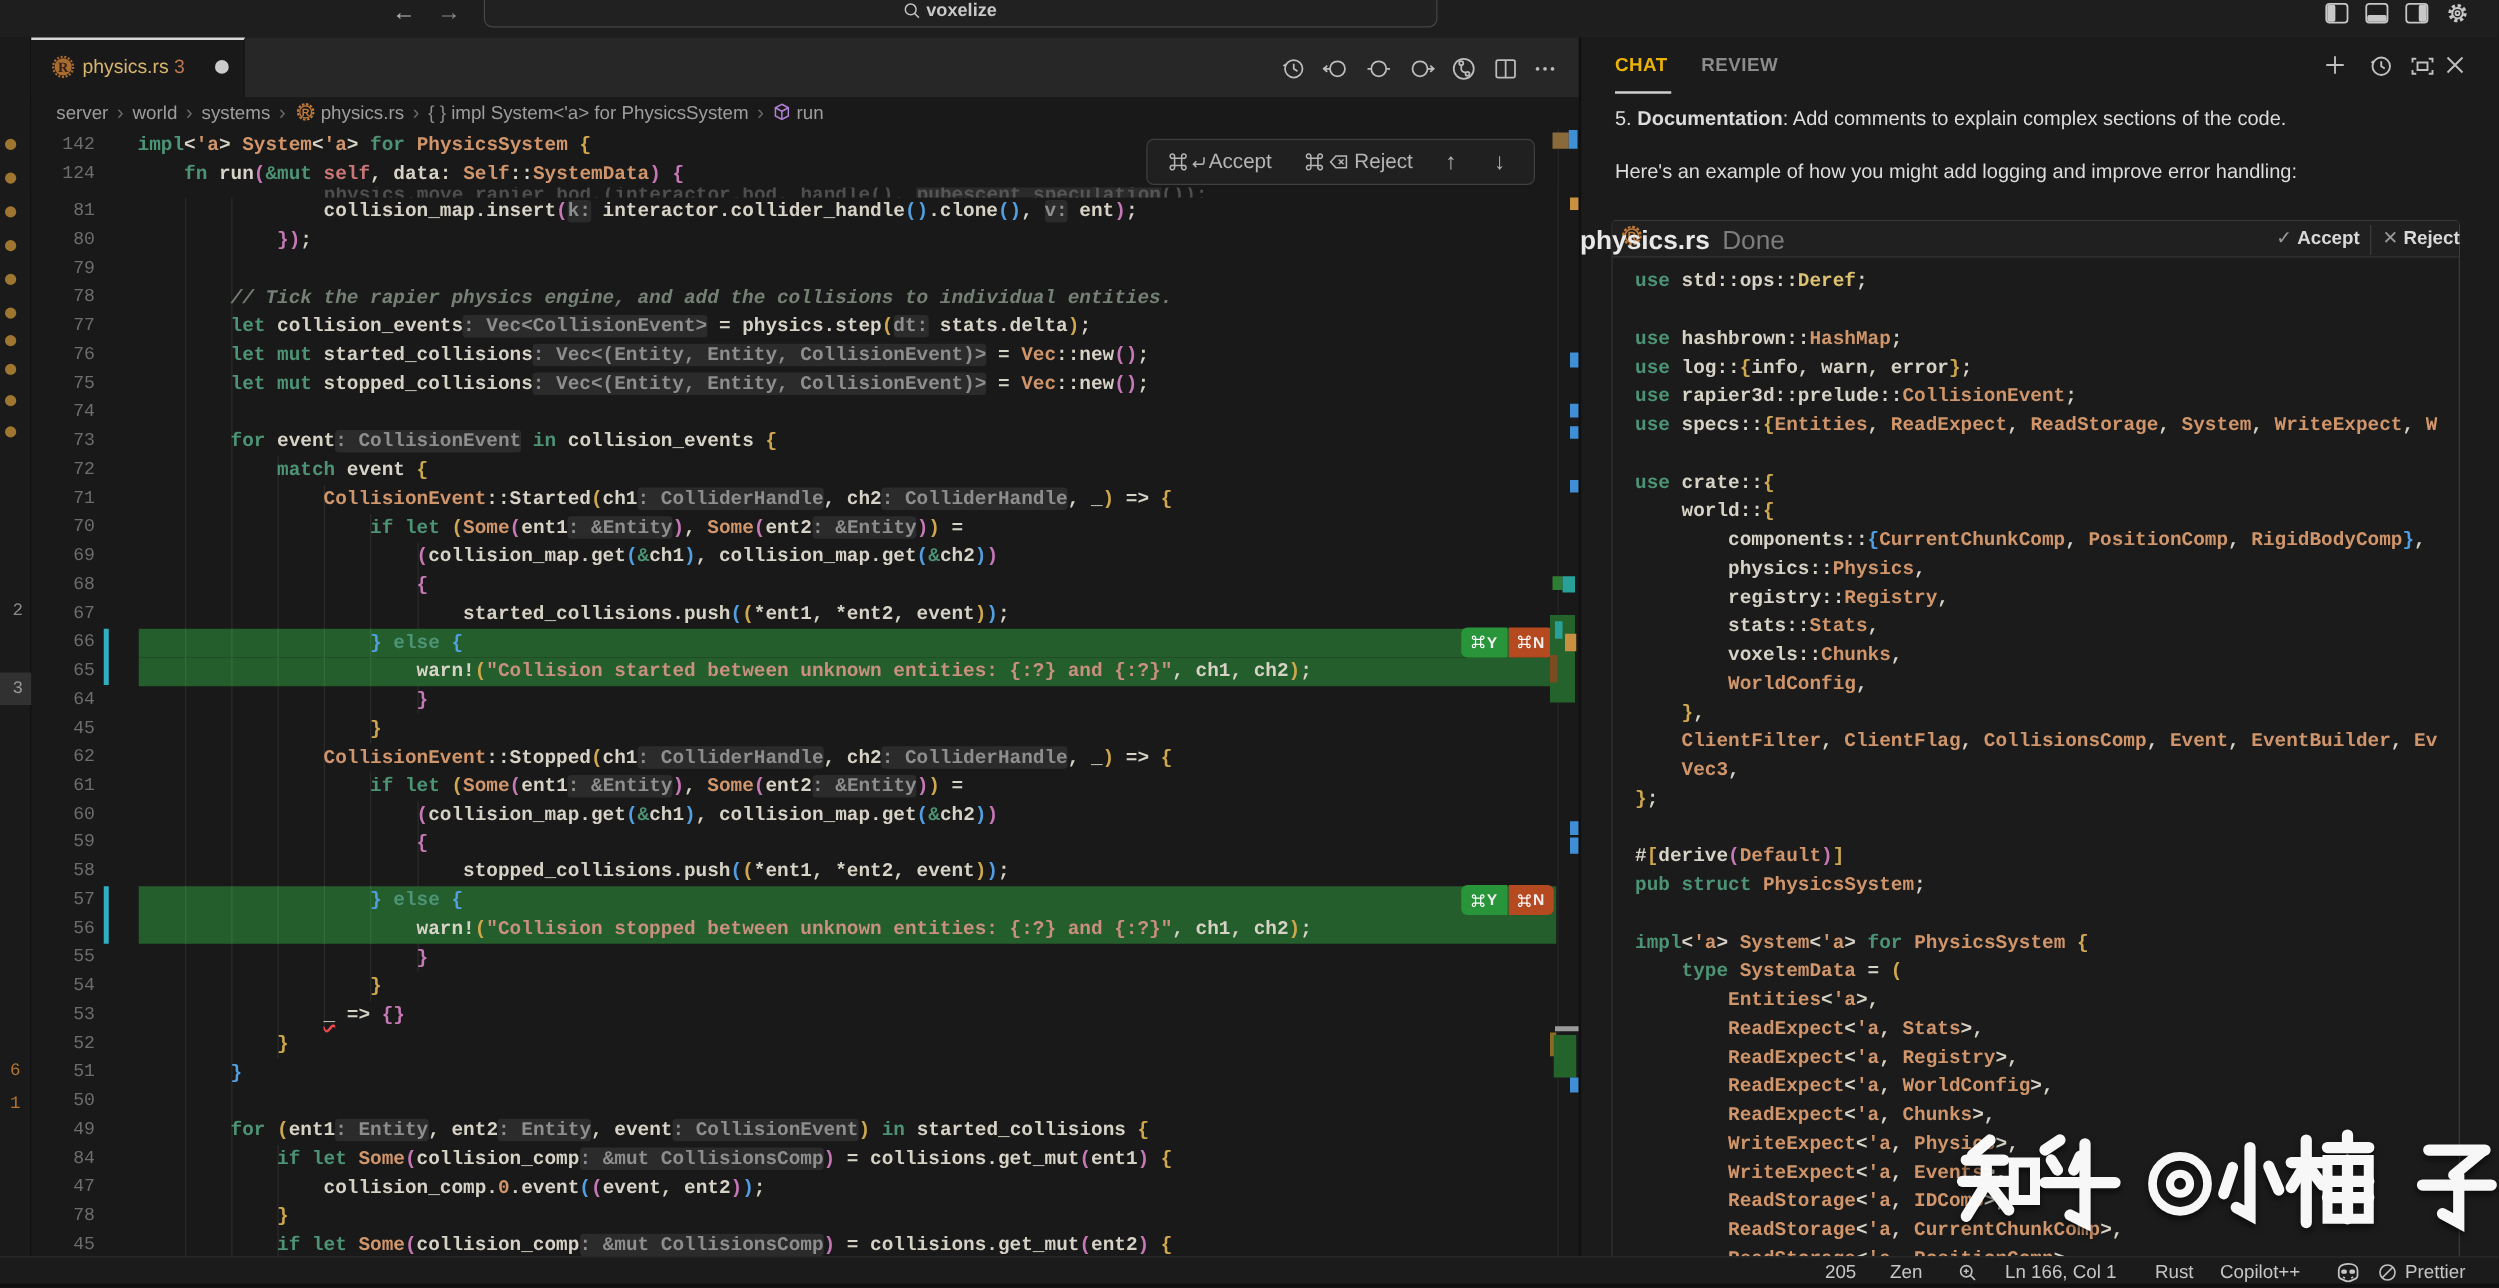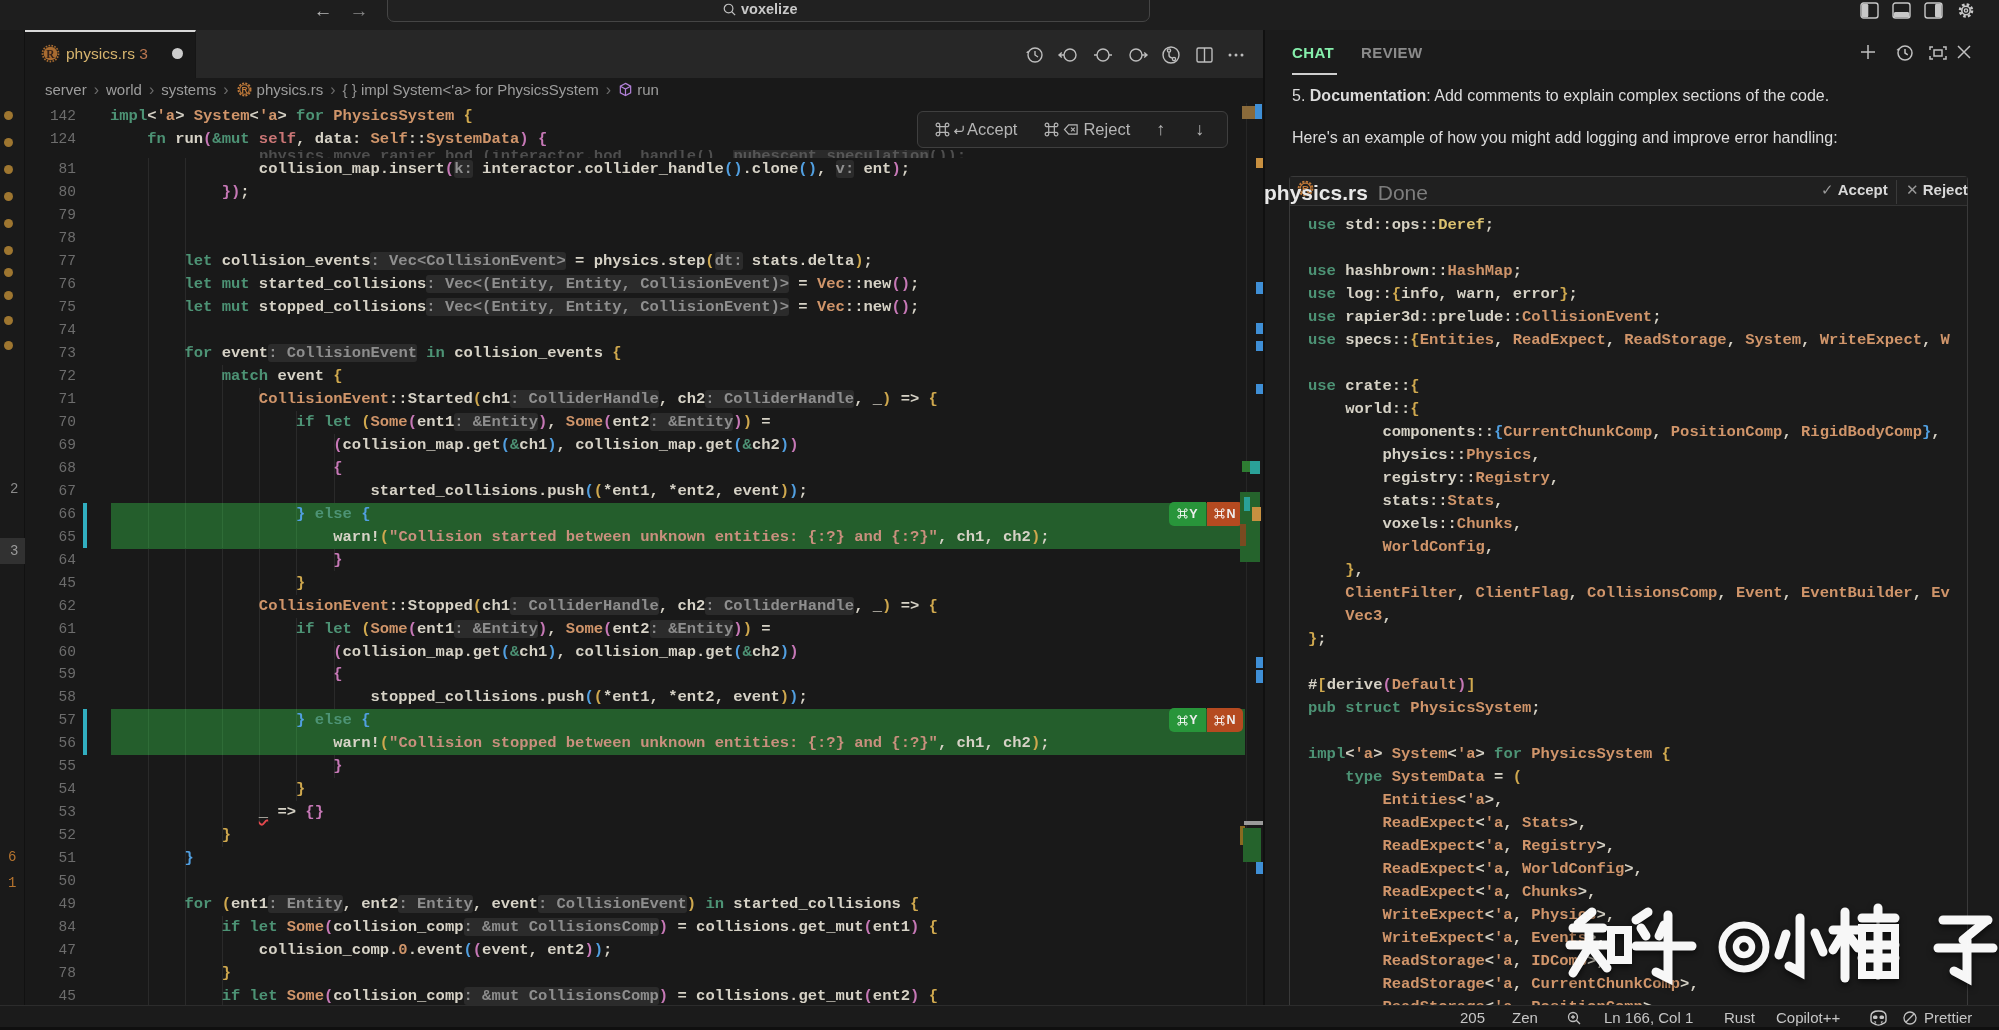--- a/index.html
+++ b/index.html
@@ -125,20 +125,21 @@
 <div class="abs" style="left:296px;top:502.6px;width:1px;height:45.9px;background:#2f6c37"></div>
 <div class="abs" style="left:296px;top:709.4px;width:1px;height:45.9px;background:#2f6c37"></div>
 <div class="abs" style="left:83px;top:502.6px;width:4px;height:45.9px;background:#31aec0"></div>
 <div class="abs" style="left:83px;top:709.4px;width:4px;height:45.9px;background:#31aec0"></div>
 <div class="num" style="left:32px;top:158.1px">81</div>
 <div class="crow mono" style="top:158.1px">&nbsp;&nbsp;&nbsp;&nbsp;&nbsp;&nbsp;&nbsp;&nbsp;&nbsp;&nbsp;&nbsp;&nbsp;&nbsp;&nbsp;&nbsp;&nbsp;<span class="w">collision_map.insert</span><span class="p1">(</span><span class="ch">k:</span><span class="w"> interactor.collider_handle</span><span class="p2">()</span><span class="w">.clone</span><span class="p2">()</span><span class="w">, </span><span class="ch">v:</span><span class="w"> ent</span><span class="p1">)</span><span class="w">;</span></div>
 <div class="num" style="left:32px;top:181.1px">80</div>
 <div class="crow mono" style="top:181.1px">&nbsp;&nbsp;&nbsp;&nbsp;&nbsp;&nbsp;&nbsp;&nbsp;&nbsp;&nbsp;&nbsp;&nbsp;<span class="p1">})</span><span class="w">;</span></div>
 <div class="num" style="left:32px;top:204.0px">79</div>
 <div class="num" style="left:32px;top:227.0px">78</div>
+<div class="crow mono" style="top:227.0px">&nbsp;&nbsp;&nbsp;&nbsp;&nbsp;&nbsp;&nbsp;&nbsp;<span class="c">// Tick the rapier physics engine, and add the collisions to individual entities.</span></div>
 <div class="num" style="left:32px;top:250.0px">77</div>
 <div class="crow mono" style="top:250.0px">&nbsp;&nbsp;&nbsp;&nbsp;&nbsp;&nbsp;&nbsp;&nbsp;<span class="k">let </span><span class="w">collision_events</span><span class="ch">: Vec&lt;CollisionEvent&gt;</span><span class="w"> = physics.step</span><span class="p0">(</span><span class="ch">dt:</span><span class="w"> stats.delta</span><span class="p0">)</span><span class="w">;</span></div>
 <div class="num" style="left:32px;top:272.9px">76</div>
 <div class="crow mono" style="top:272.9px">&nbsp;&nbsp;&nbsp;&nbsp;&nbsp;&nbsp;&nbsp;&nbsp;<span class="k">let mut </span><span class="w">started_collisions</span><span class="ch">: Vec&lt;(Entity, Entity, CollisionEvent)&gt;</span><span class="w"> = </span><span class="t">Vec</span><span class="w">::new</span><span class="p1">()</span><span class="w">;</span></div>
 <div class="num" style="left:32px;top:295.9px">75</div>
 <div class="crow mono" style="top:295.9px">&nbsp;&nbsp;&nbsp;&nbsp;&nbsp;&nbsp;&nbsp;&nbsp;<span class="k">let mut </span><span class="w">stopped_collisions</span><span class="ch">: Vec&lt;(Entity, Entity, CollisionEvent)&gt;</span><span class="w"> = </span><span class="t">Vec</span><span class="w">::new</span><span class="p1">()</span><span class="w">;</span></div>
 <div class="num" style="left:32px;top:318.9px">74</div>
 <div class="num" style="left:32px;top:341.8px">73</div>
 <div class="crow mono" style="top:341.8px">&nbsp;&nbsp;&nbsp;&nbsp;&nbsp;&nbsp;&nbsp;&nbsp;<span class="k">for </span><span class="w">event</span><span class="ch">: CollisionEvent</span><span class="k"> in </span><span class="w">collision_events </span><span class="p0">{</span></div>
 <div class="num" style="left:32px;top:364.8px">72</div>
@@ -249,21 +250,21 @@
 <div class="abs" style="left:1244px;top:497px;width:6px;height:14px;background:#2aa198"></div>
 <div class="abs" style="left:1252px;top:507px;width:9px;height:14px;background:#c89040"></div>
 <div class="abs" style="left:1240px;top:524px;width:6px;height:22px;background:#7a4a20"></div>
 <div class="abs" style="left:1256px;top:657px;width:7px;height:11px;background:#3f8fd6"></div>
 <div class="abs" style="left:1256px;top:670px;width:7px;height:13px;background:#3f8fd6"></div>
 <div class="abs" style="left:1244px;top:821px;width:22px;height:4px;background:#9a9a9a"></div>
 <div class="abs" style="left:1240px;top:826px;width:5px;height:19px;background:#8a6a20"></div>
 <div class="abs" style="left:1243px;top:828px;width:18px;height:34px;background:#25632c"></div>
 <div class="abs" style="left:1256px;top:862px;width:7px;height:12px;background:#3f8fd6"></div>
 <div class="abs" style="left:1263px;top:30px;width:736px;height:975px;background:#1b1b1b;border-left:2px solid #101010"></div>
-<div class="abs" style="left:1292px;top:44px;color:#86efac;font-size:15px;font-weight:700;letter-spacing:.4px">CHAT</div>
+<div class="abs" style="left:1292px;top:44px;color:#eab308;font-size:15px;font-weight:700;letter-spacing:.4px">CHAT</div>
 <div class="abs" style="left:1292px;top:73px;width:45px;height:2px;background:#cfcfcf"></div>
 <div class="abs" style="left:1361px;top:44px;color:#8b8b8b;font-size:15px;font-weight:700;letter-spacing:.4px">REVIEW</div>
 <svg class="abs" style="left:1858px;top:42px" width="130" height="22" viewBox="0 0 130 22">
 <g stroke="#c0c0c0" fill="none" stroke-width="1.5">
 <path d="M10 3v14M3 10h14"></path>
 <circle cx="47" cy="11" r="7"></circle>
         <path d="M47 7v4l2.8 1.8"></path>
         <path d="M40.7 6 l-2.2 2 2.8 1" fill="#c0c0c0" stroke="none"></path>
 <path d="M75 5h-3v3M85 5h3v3M75 17h-3v-3M85 17h3v-3M76 8h8v6h-8z"></path>
 <path d="M100 4l12 12M112 4l-12 12"></path>

